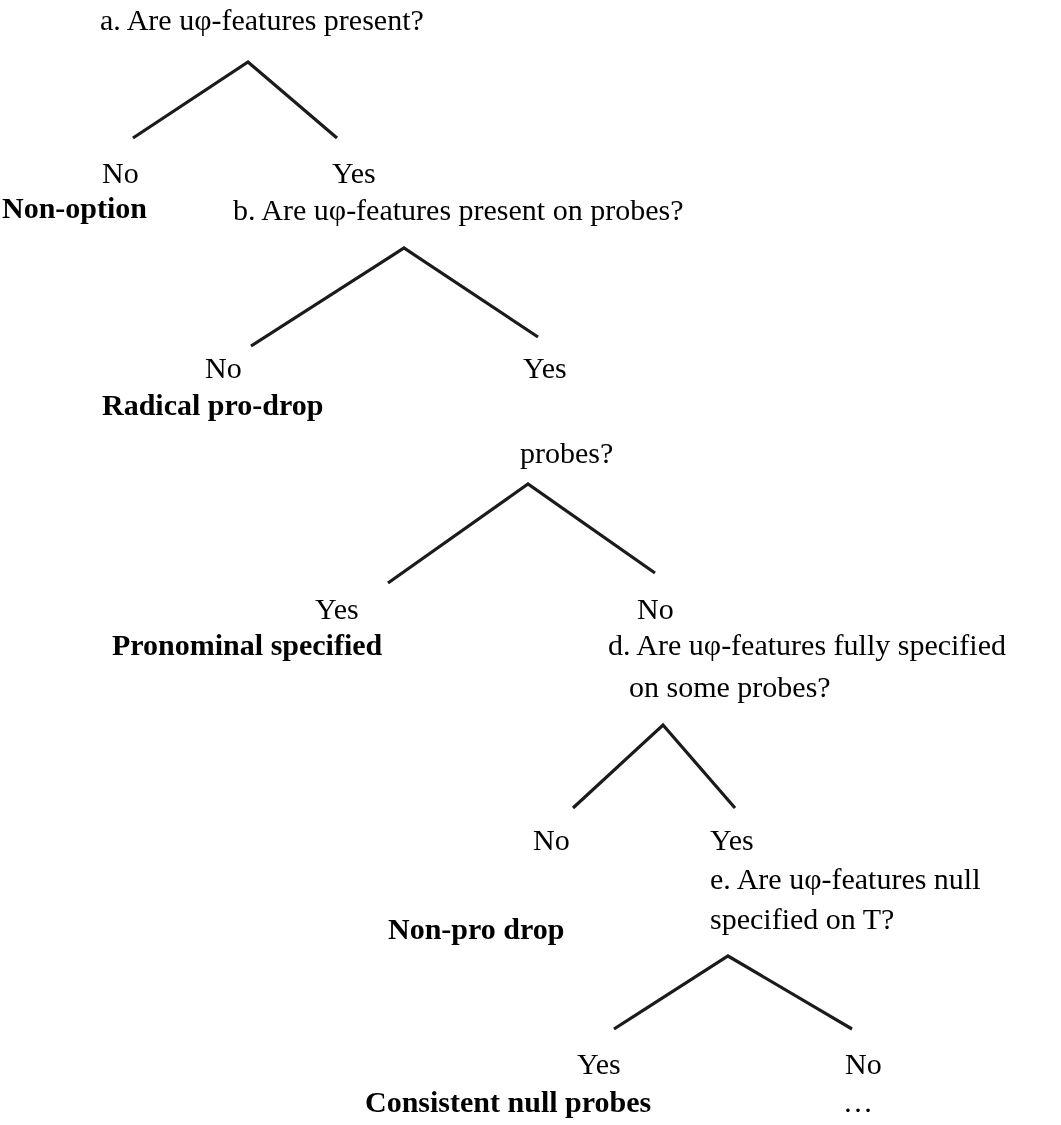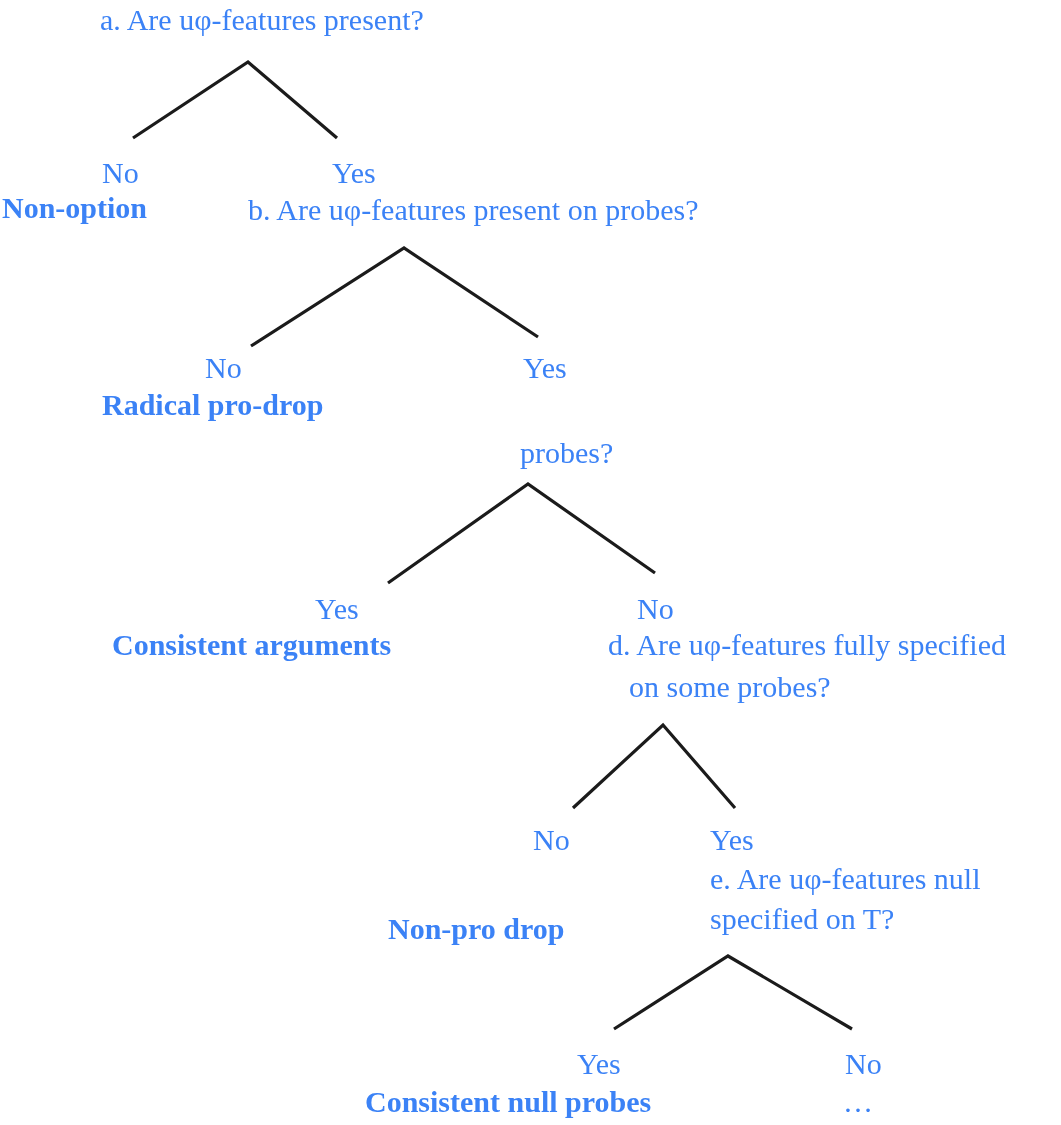--- a/index.html
+++ b/index.html
@@ -21,21 +21,21 @@
     left: 0;
     top: 0;
     width: 1061px;
     height: 1125px;
   }
   .txt {
     position: absolute;
     font-size: 30px;
     line-height: 36px;
     white-space: nowrap;
-    color: #3b82f6;
+    color: #000000;
   }
   .bold {
     font-weight: bold;
   }
   .qline2 {
     
   }
 </style>
 </head>
 <body>
@@ -48,29 +48,29 @@
     <polyline points="388,583 528,484 655,573" fill="none" stroke="#1b1b1b" stroke-width="3.2"></polyline>
     <polyline points="573,808 663,725 735,808" fill="none" stroke="#1b1b1b" stroke-width="3.2"></polyline>
     <polyline points="614,1029 728,956 852,1029" fill="none" stroke="#1b1b1b" stroke-width="3.2"></polyline>
   </svg>
 
   <div class="txt" style="left:100px; top:2px;">a. Are uφ-features present?</div>
   <div class="txt" style="left:102px; top:155px;">No</div>
   <div class="txt" style="left:332px; top:155px;">Yes</div>
   <div class="txt bold" style="left:2px; top:190px;">Non-option</div>
 
-  <div class="txt" style="left:233px; top:192px;margin-left:15px;">b. Are uφ-features present on probes?</div>
+  <div class="txt" style="left:233px; top:192px;">b. Are uφ-features present on probes?</div>
   <div class="txt" style="left:205px; top:350px;">No</div>
   <div class="txt" style="left:523px; top:350px;">Yes</div>
   <div class="txt bold" style="left:102px; top:387px;">Radical pro-drop</div>
 
   <div class="txt qline2" style="left:520px; top:435px;">probes?</div>
   <div class="txt" style="left:315px; top:591px;">Yes</div>
   <div class="txt" style="left:637px; top:591px;">No</div>
-  <div class="txt bold" style="left:112px; top:627px;">Consistent arguments</div>
+  <div class="txt bold" style="left:112px; top:627px;">Pronominal specified</div>
 
   <div class="txt" style="left:608px; top:627px;">d. Are uφ-features fully specified</div>
   <div class="txt qline2" style="left:608px; top:669px;margin-left:21px;">on some probes?</div>
   <div class="txt" style="left:533px; top:822px;">No</div>
   <div class="txt" style="left:710px; top:822px;">Yes</div>
   <div class="txt bold" style="left:388px; top:911px;">Non-pro drop</div>
 
   <div class="txt" style="left:710px; top:861px;">e. Are uφ-features null</div>
   <div class="txt qline2" style="left:710px; top:901px;">specified on T?</div>
   <div class="txt" style="left:577px; top:1046px;">Yes</div>

